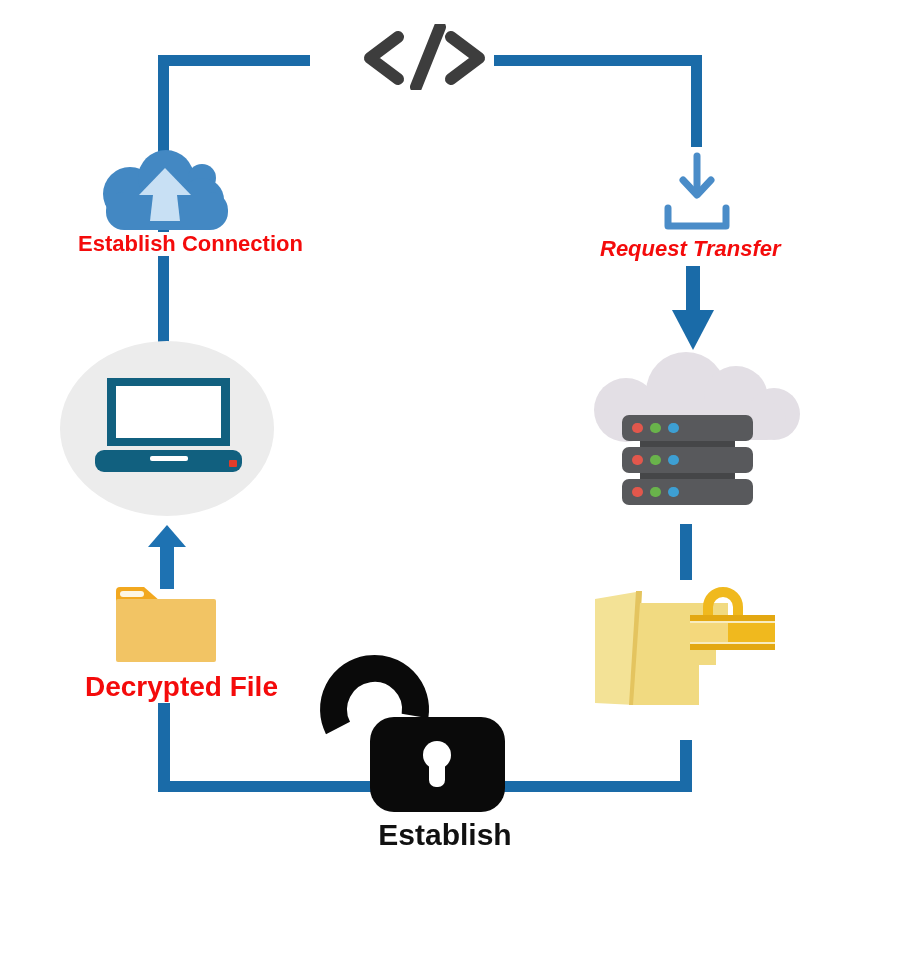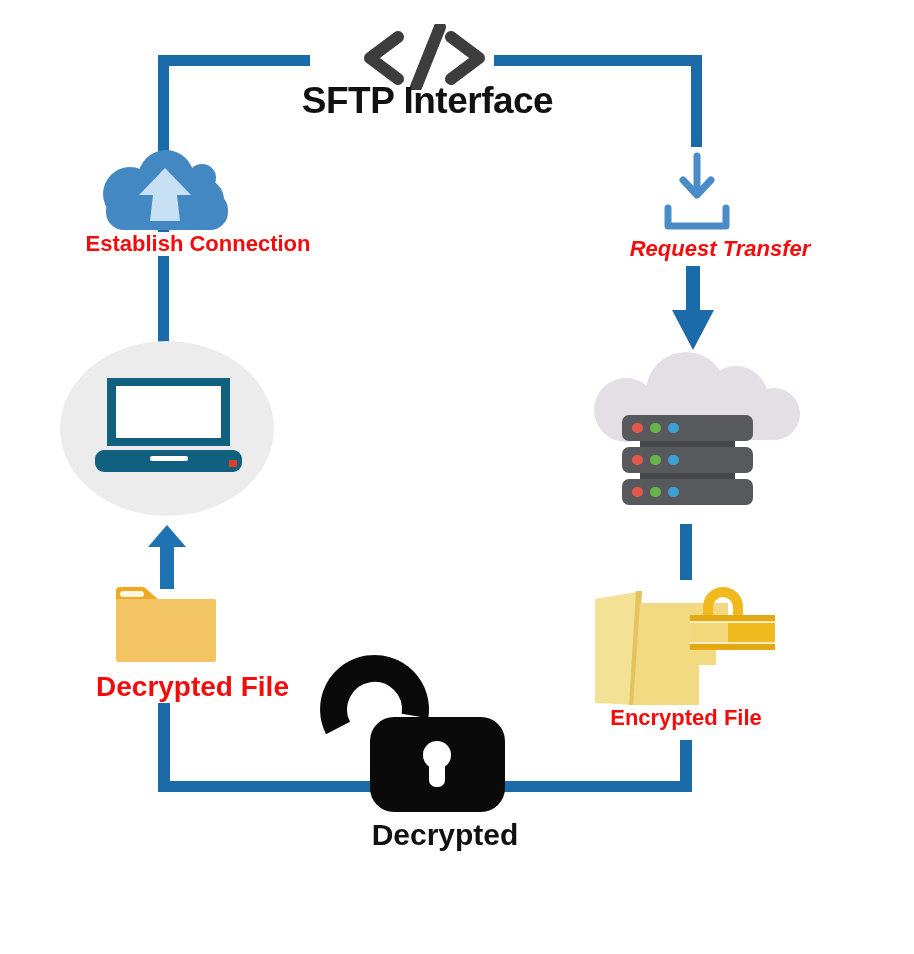--- a/index.html
+++ b/index.html
@@ -2,21 +2,21 @@
 <html style="--line-blue: #1a6ba8; --arrow-blue: #1e72b2; --icon-blue-light: #4a8cc8; --cloud-blue: #4388c3; --cloud-arrow: #c8e0f4; --label-red: #f40b0b; --text-black: #111111; --code-gray: #3d3d3d; --laptop-teal: #11607f; --laptop-dot-red: #e03c2a; --ellipse-gray: #ececec; --server-gray: #58595c; --server-dark: #454648; --server-cloud: #e3dfe5; --dot-red: #e2574c; --dot-green: #69b34b; --dot-blue: #3d9fd3; --folder-amber: #f2c464; --folder-tab: #f2a81f; --openfolder-front: #f1da81; --openfolder-flap: #f3e296; --openfolder-edge: #e4c45f; --lock-gold: #f0b91e; --lock-gold-dark: #e3a812; --lock-gold-light: #f4d87c; --padlock-black: #0a0a0a;"><head>
 <meta charset="utf-8">
 <style>
   html,body{margin:0;padding:0;background:#fff;}
   #stage{
     position:relative;width:914px;height:954px;background:#ffffff;
     font-family:"Liberation Sans",sans-serif;overflow:hidden;
   }
   .line{position:absolute;background:var(--line-blue);z-index:1;}
   .lbl{
-    position:absolute;z-index:3;text-align:center;font-weight:bold;
+    position:absolute;z-index:3;font-weight:bold;
     color:var(--label-red);font-size:22px;line-height:1.1;letter-spacing:0px;
   }
   .lbl.on-line{background:#ffffff;}
   .title{
     position:absolute;z-index:3;text-align:center;font-weight:bold;
     color:var(--text-black);font-size:37px;letter-spacing:-0.5px;
   }
   .caption{
     position:absolute;z-index:3;text-align:center;font-weight:bold;
     color:var(--text-black);font-size:30px;
@@ -42,21 +42,20 @@
   <div class="line" style="left:680px;top:740px;width:12px;height:52px;"></div>
   <div class="line" style="left:158px;top:781px;width:534px;height:11px;"></div>
   <div class="line" style="left:158px;top:703px;width:12px;height:89px;"></div>
 
   <svg class="icon" style="left:352px;top:24px;" width="145" height="66" viewBox="0 0 145 66">
     <path class="code-stroke" d="M46 13 L18 34 L46 55"></path>
     <path class="code-stroke" d="M88 3 L64 63"></path>
     <path class="code-stroke" d="M99 13 L127 34 L99 55"></path>
   </svg>
 
-  <div class="title" style="left:235px;top:80px;width:385px;">SFTP Interface</div>
 
   <svg class="icon" style="left:98px;top:144px;" width="135" height="92" viewBox="0 0 135 92">
     <g style="fill:var(--cloud-blue)">
       <circle cx="32" cy="50" r="27"></circle>
       <circle cx="68" cy="34" r="28"></circle>
       <circle cx="104" cy="34" r="14"></circle>
       <circle cx="104" cy="56" r="22"></circle>
       <rect x="8" y="48" width="122" height="38" rx="18"></rect>
     </g>
     <g style="fill:var(--cloud-arrow)">
@@ -91,21 +90,21 @@
 
   <div class="lbl" style="left:85px;top:672px;width:215px;font-size:28px;">Decrypted File</div>
 
   <svg class="icon" style="left:318px;top:648px;" width="200" height="170" viewBox="0 0 200 170">
     <path d="M20 80 A41 41 0 1 1 97 68" fill="none" style="stroke:var(--padlock-black)" stroke-width="27"></path>
     <rect x="52" y="69" width="135" height="95" rx="24" style="fill:var(--padlock-black)"></rect>
     <circle cx="119" cy="107" r="14" fill="#ffffff"></circle>
     <rect x="111" y="107" width="16" height="32" rx="7" fill="#ffffff"></rect>
   </svg>
 
-  <div class="caption" style="left:330px;top:818px;width:230px;">Decrypted</div>
+  <div class="caption" style="left:330px;top:818px;width:230px;">Establish</div>
 
   <svg class="icon" style="left:660px;top:152px;" width="75" height="85" viewBox="0 0 75 85">
     <path class="dl-stroke" d="M37 4 V38"></path>
     <path class="dl-stroke" d="M23 28 L37 43 L51 28"></path>
     <path class="dl-stroke" d="M8 56 V74 H66 V56"></path>
   </svg>
 
   <div class="lbl" style="left:600px;top:237px;width:240px;font-style:italic;">Request Transfer</div>
 
   <svg class="icon" style="left:670px;top:266px;" width="46" height="86" viewBox="0 0 46 86">
@@ -154,15 +153,14 @@
     <polygon points="57,16 50,130 44,130 51,16" style="fill:var(--openfolder-edge)"></polygon>
     <polygon points="55,28 143,28 143,73 131,73 131,90 114,90 114,130 48,130 55,28" style="fill:var(--openfolder-front)"></polygon>
     <path d="M123 48 V32 A15 15 0 0 1 153 32 V48" fill="none" style="stroke:var(--lock-gold)" stroke-width="10"></path>
     <rect x="105" y="40" width="85" height="35" style="fill:var(--lock-gold-dark)"></rect>
     <rect x="105" y="46" width="85" height="2" fill="#f8ecc0"></rect>
     <rect x="105" y="67" width="85" height="2" fill="#f8ecc0"></rect>
     <rect x="105" y="48" width="85" height="19" style="fill:var(--lock-gold)"></rect>
     <rect x="105" y="48" width="38" height="19" style="fill:var(--lock-gold-light)"></rect>
   </svg>
 
-  <div class="lbl" style="left:586px;top:706px;width:200px;">Encrypted File</div>
 
 </div>
 
 </body></html>

